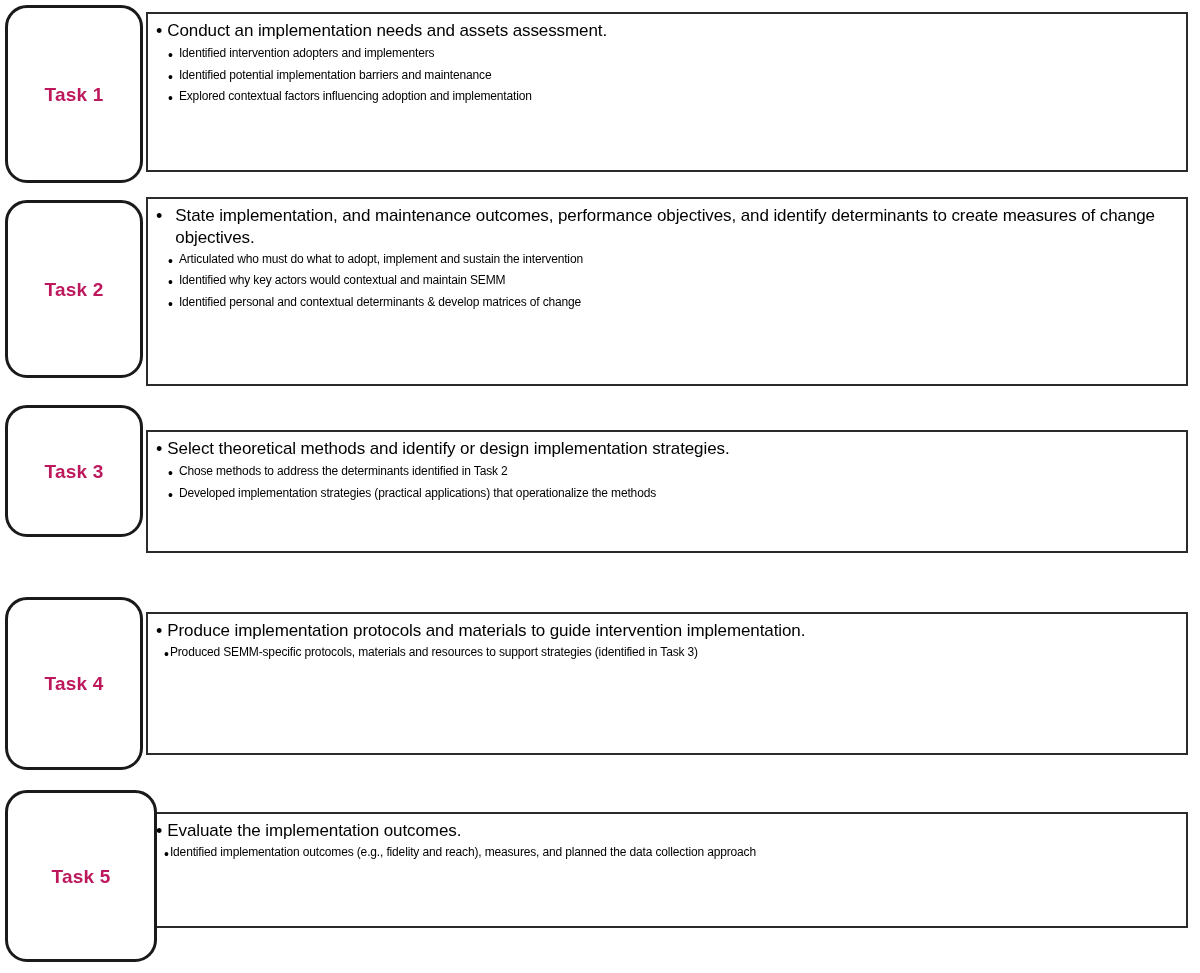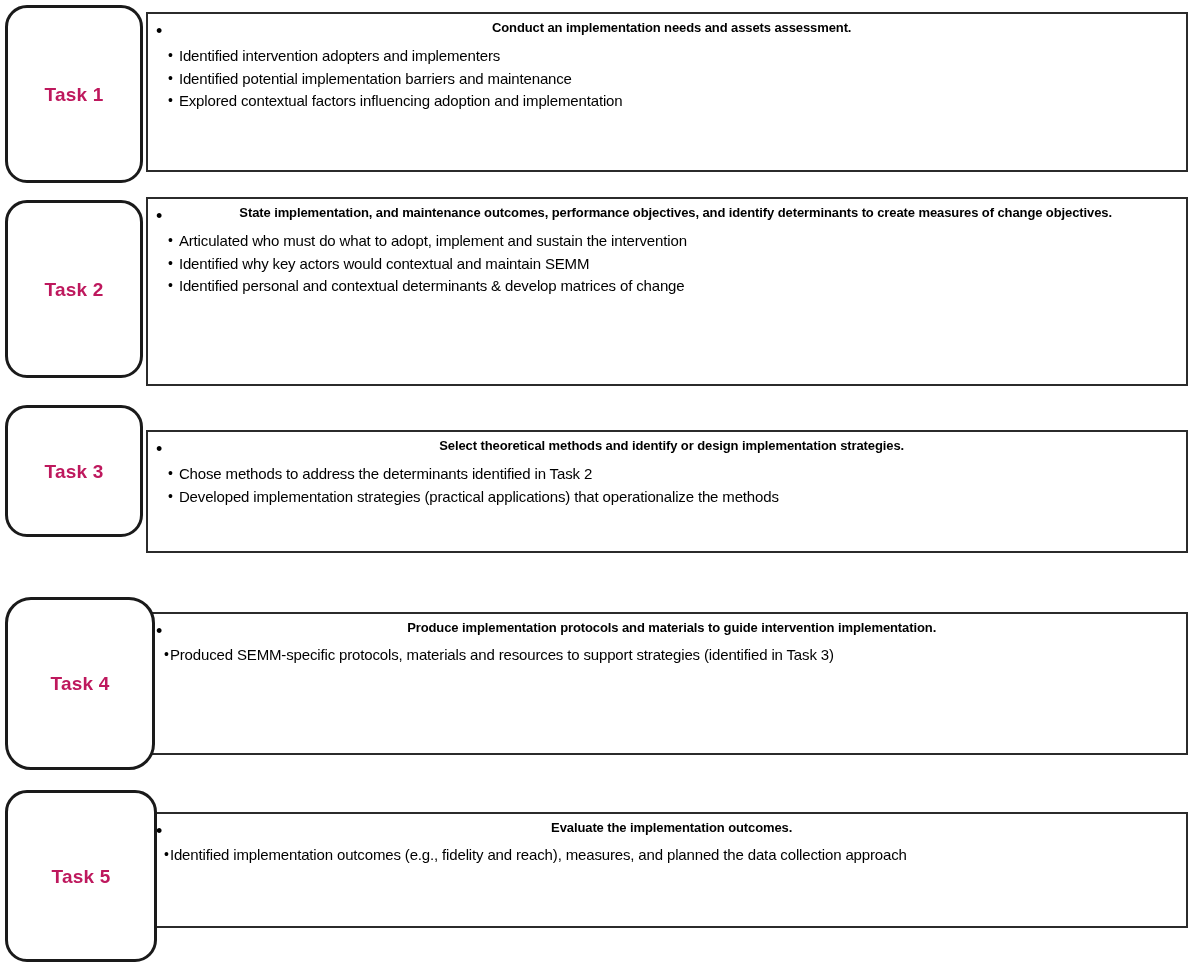--- a/index.html
+++ b/index.html
@@ -67,38 +67,37 @@
   .bullet-text {
     flex: 1 1 auto;
   }
 
   
   .heading .bullet-glyph {
     font-size: 18px;
     margin-right: 5px;
   }
   .heading .bullet-text {
-    font-size: 13px;
-    font-weight: bold;
+    font-size: 17px;
+    font-weight: normal;
     letter-spacing: -0.1px;
-    text-align: center;
   }
   .heading.wide-gap .bullet-glyph { margin-right: 13px; }
 
   
   .sub {
     margin-top: 3px;
     padding-left: 12px;
   }
   .sub .bullet-glyph {
     font-size: 14px;
     margin-right: 6px;
   }
   .sub .bullet-text {
-    font-size: 15px;
+    font-size: 12px;
     font-weight: normal;
     letter-spacing: -0.15px;
   }
   .sub.tight { padding-left: 8px; }
   .sub.tight .bullet-glyph { margin-right: 1px; }
 
   .head-gap-4 { margin-top: 2px; }
 </style>
 </head>
 <body>
@@ -173,21 +172,21 @@
         </div>
         <div class="bullet-line sub">
           <span class="bullet-glyph">•</span>
           <span class="bullet-text">Developed implementation strategies (practical applications) that operationalize the methods</span>
         </div>
       </div>
     </div>
   </div>
 
   <div class="task-row">
-    <div class="task-pill" style="left:5px; top:597px; width:150px; height:173px;border-radius:26px;">
+    <div class="task-pill" style="left:5px; top:597px; width:138px; height:173px;">
       <span class="task-pill-label">Task 4</span>
     </div>
     <div class="task-panel" style="left:146px; top:612px; width:1042px; height:143px;">
       <div class="panel-inner">
         <div class="bullet-line heading">
           <span class="bullet-glyph">•</span>
           <span class="bullet-text">Produce implementation protocols and materials to guide intervention implementation.</span>
         </div>
         <div class="bullet-line sub tight head-gap-4">
           <span class="bullet-glyph">•</span>

